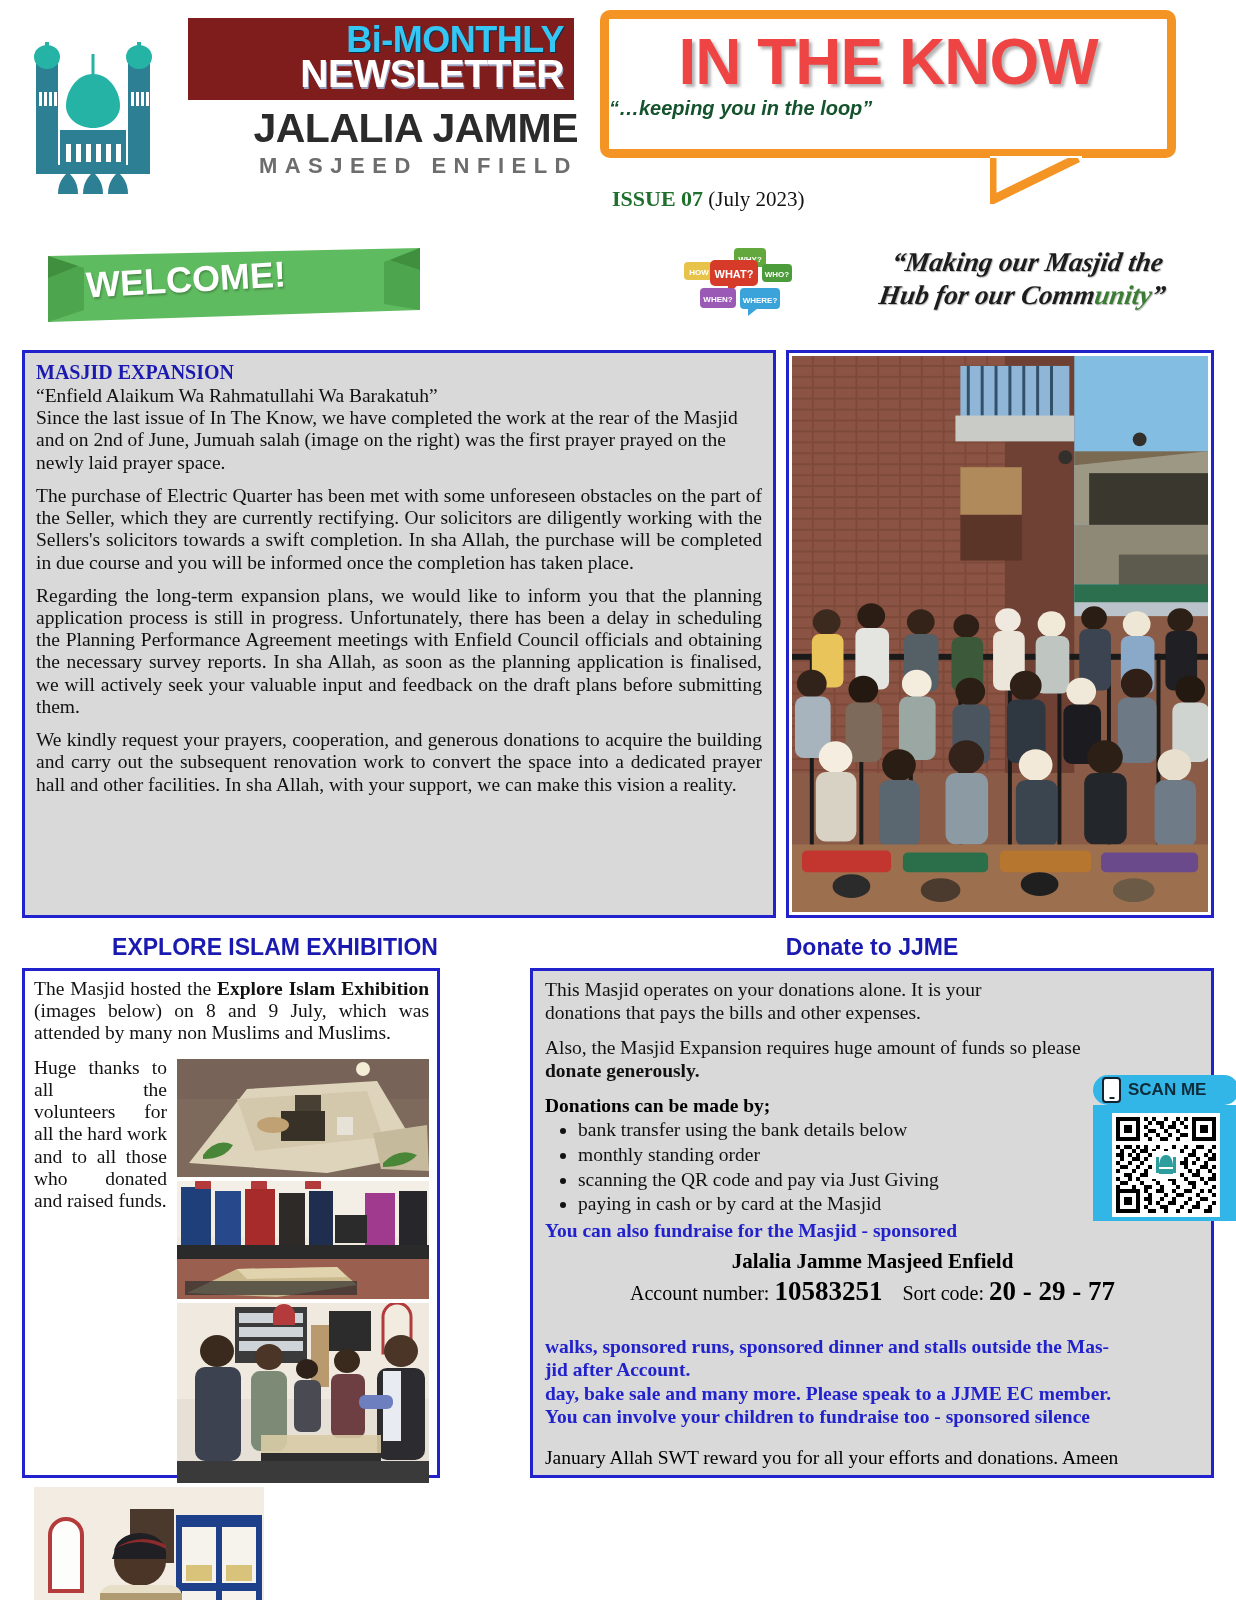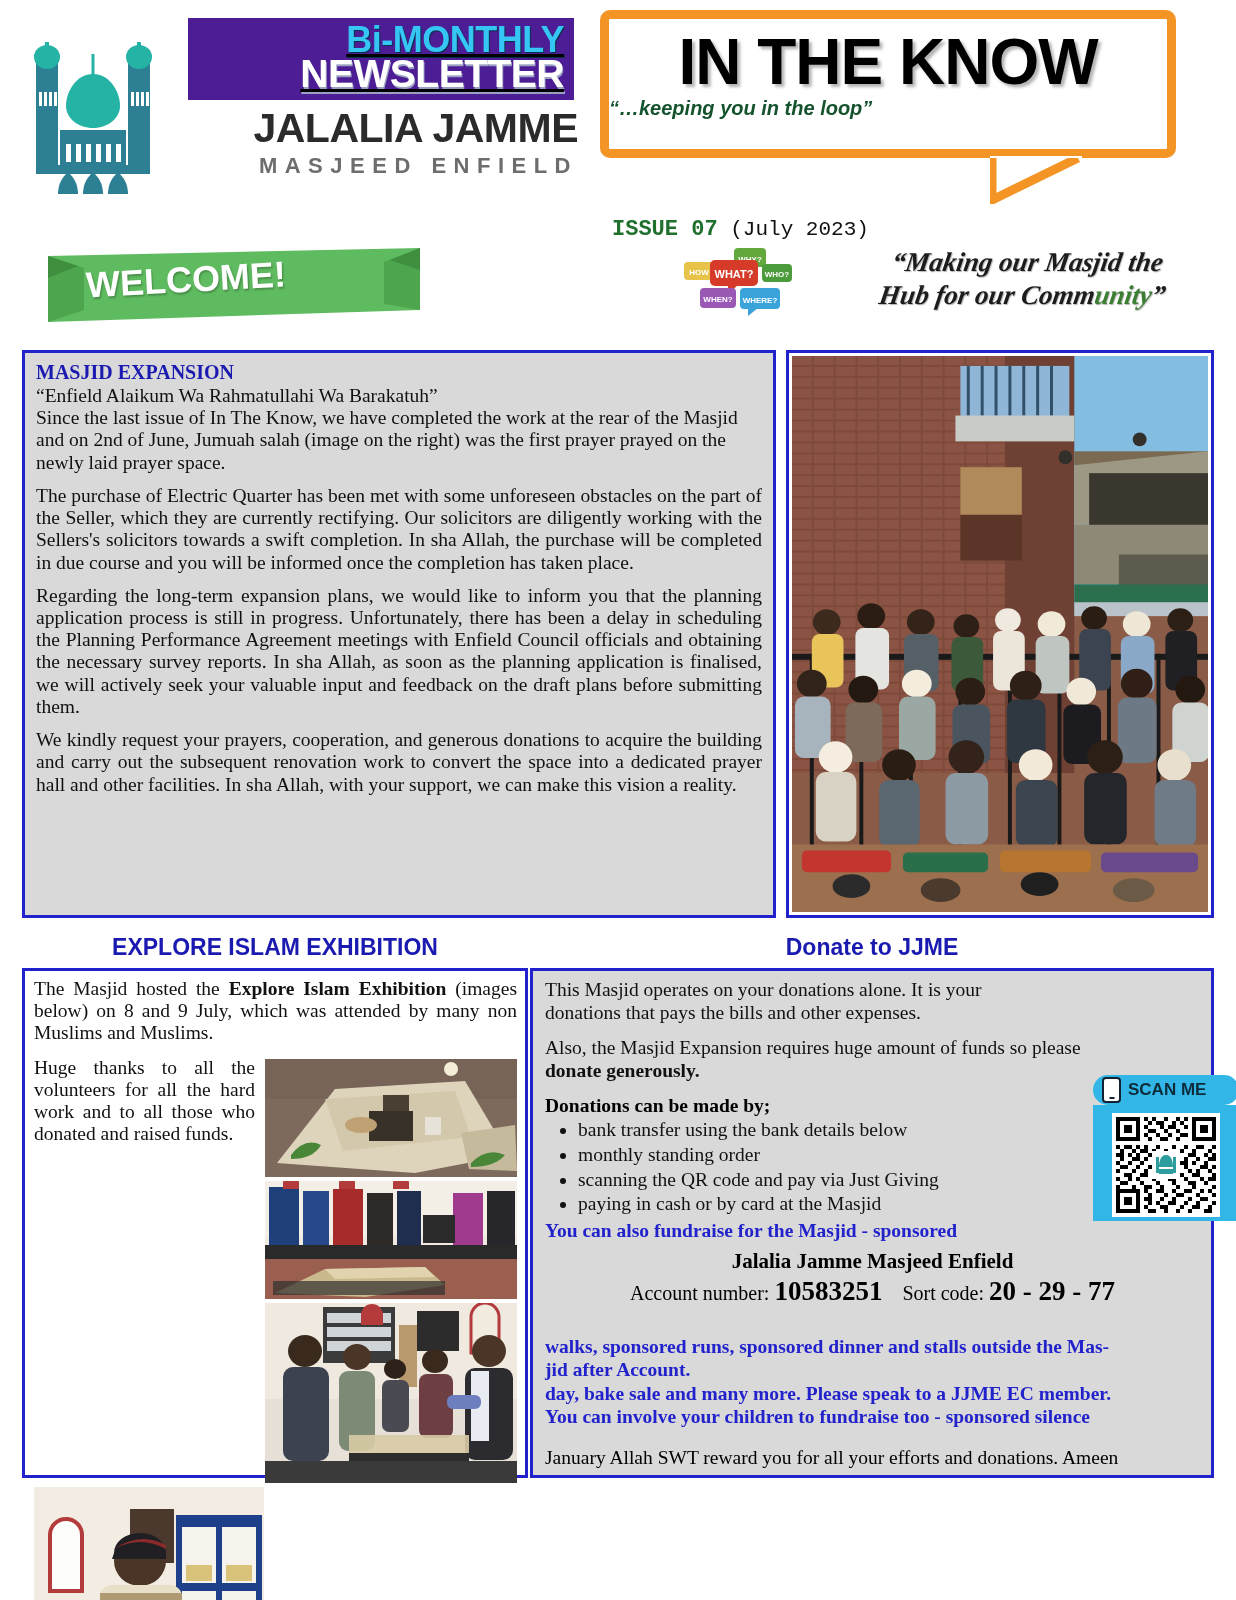--- a/index.html
+++ b/index.html
@@ -11,53 +11,53 @@
     position:relative; overflow:hidden;
   }
 
   
   .header { position:relative; height:240px; }
 
   .logo-block { position:absolute; left:18px; top:18px; width:560px; height:190px; }
   .mosque-logo { position:absolute; left:0; top:4px; width:150px; height:175px; }
   .masthead { position:absolute; left:170px; top:0; width:390px; }
   .bim-box {
-    background:#4c1d95; padding:4px 10px 7px 12px; width:386px;
-    text-align:right; line-height:1.0;text-decoration:underline;
+    background:#7f1d1d; padding:4px 10px 7px 12px; width:386px;
+    text-align:right; line-height:1.0;
   }
   .bim-1 { color:#35c6f4; font-family:"Liberation Sans", sans-serif; font-weight:bold;
            font-size:36px; letter-spacing:-0.5px; display:block;
            text-shadow:1px 1px 0 #06314a; }
   .bim-2 { color:#ffffff; font-family:"Liberation Sans", sans-serif; font-weight:bold;
            font-size:39px; letter-spacing:-0.5px; display:block; margin-top:-4px;
            text-shadow:1px 2px 0 #9aa0c0; }
   .jj-name { color:#2b2b2b; font-family:"Liberation Sans", sans-serif; font-weight:bold;
              font-size:41px; text-align:right; margin-top:5px; letter-spacing:-0.5px; }
   .jj-sub  { color:#6d6d6d; font-family:"Liberation Sans", sans-serif; font-weight:bold;
              font-size:22px; text-align:right; letter-spacing:7.5px; margin-top:1px; }
 
   
   .bubble-wrap { position:absolute; left:600px; top:10px; width:600px; height:190px; }
   .bubble {
     border:9px solid #f39424; border-radius:10px; background:#fff;
     width:576px; height:148px; position:relative;
   }
   .bubble-title {
     font-family:"Liberation Sans", sans-serif; font-weight:bold; font-size:64px;
-    color:#000000; text-align:center; letter-spacing:-1px; margin-top:6px;
+    color:#ef4444; text-align:center; letter-spacing:-1px; margin-top:6px;
     text-shadow:3px 3px 3px rgba(120,120,120,.55);
   }
   .bubble-tag {
     font-family:"Liberation Sans", sans-serif; font-style:italic; font-weight:bold;
     font-size:20px; color:#14532d; text-align:left; padding-right:22px; margin-top:-2px;
   }
   .bubble-tail { position:absolute; left:390px; top:146px; width:92px; height:48px; }
 
-  .issue-line { position:absolute; left:612px; top:217px;
-    font-family:Liberation Mono, monospace; font-size:21px; color:#111; }
+  .issue-line { position:absolute; left:612px; top:186px;
+    font-family:Liberation Serif, serif; font-size:21px; color:#111; }
   .issue-line b { color:#1f6f2d; font-size:22px; }
 
   
   .banner-row { position:relative; height:110px; }
   .welcome-ribbon { position:absolute; left:48px; top:8px; width:372px; height:80px; }
   .welcome-text {
     position:absolute; left:0; top:0; width:372px; height:80px;
     display:flex; align-items:center; justify-content:center;
     font-family:"Liberation Sans", sans-serif; font-weight:bold; font-size:36px;
     color:#fff; transform:rotate(-3.2deg);
@@ -112,21 +112,21 @@
 
   
   .sec-head {
     font-family:"Liberation Sans", sans-serif; font-weight:bold; font-size:23px;
     color:#1a1ab0; text-align:center;
   }
   .exhibit-head { position:absolute; left:22px; top:584px; width:506px; }
   .donate-head  { position:absolute; left:530px; top:584px; width:684px; }
 
   .exhibit-box {
-    position:absolute; left:22px; top:618px; width:506px; height:510px;
+    position:absolute; left:22px; top:618px; width:418px; height:510px;
     background:#ffffff; padding:7px 8px 5px 9px;
   }
   .exhibit-box p { margin:0 0 12px 0; font-size:19.5px; line-height:1.14;
     color:#111; text-align:justify; }
   .ex-float { float:right; width:252px; margin:2px 0 4px 10px; }
 
   .donate-box {
     position:absolute; left:530px; top:618px; width:684px; height:510px;
     padding:8px 11px 4px 12px;
   }

